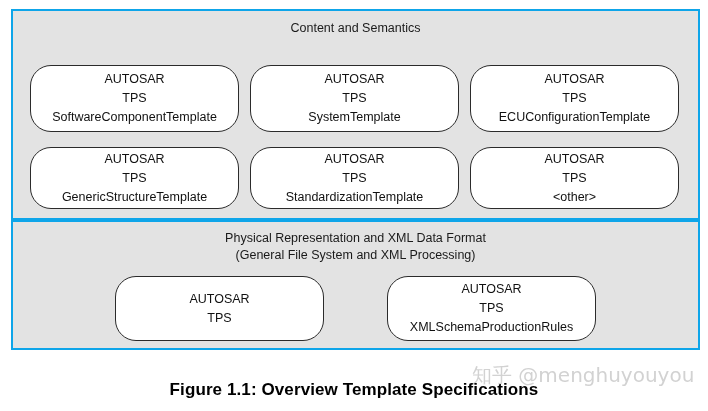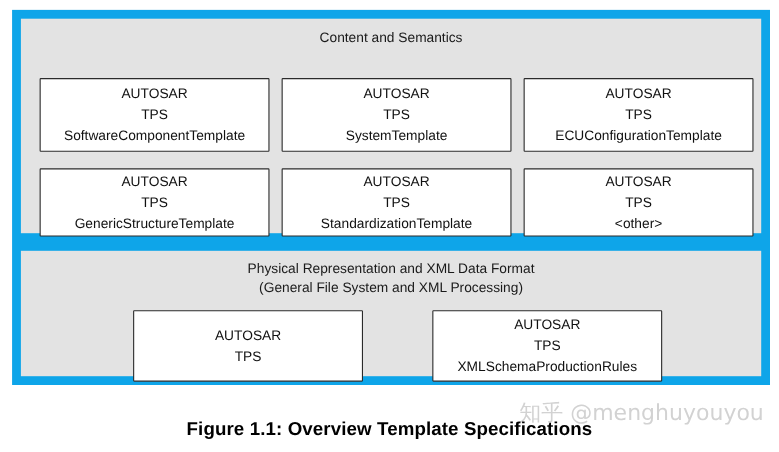--- a/index.html
+++ b/index.html
@@ -14,21 +14,21 @@
     overflow: hidden;
     font-family: "Liberation Sans", sans-serif;
     color: #1a1a1a;
     -webkit-font-smoothing: antialiased;
   }
 
   
   .layer {
     position: absolute;
     background: #e3e3e3;
-    border: 8px solid #0ea5e9;
+    border: 2px solid #0ea5e9;
     box-sizing: border-box;
   }
   #layer-content {
     left: 11px;
     top: 9px;
     width: 689px;
     height: 211px;
   }
   #layer-physical {
     left: 11px;
@@ -49,21 +49,21 @@
   #layer-content .layer-header { top: 9px; }
   #layer-physical .layer-header { top: 8px; }
 
   .layer-header .hdr-line { display: block; white-space: nowrap; }
 
   
   .spec-box {
     position: absolute;
     background: #ffffff;
     border: 1.6px solid #2b2b2b;
-    border-radius: 1px;
+    border-radius: 21px;
     box-sizing: border-box;
     display: flex;
     flex-direction: column;
     align-items: center;
     justify-content: center;
     font-size: 12.5px;
     line-height: 19px;
     color: #111111;
   }
   .spec-box .bx-line { display: block; white-space: nowrap; }

